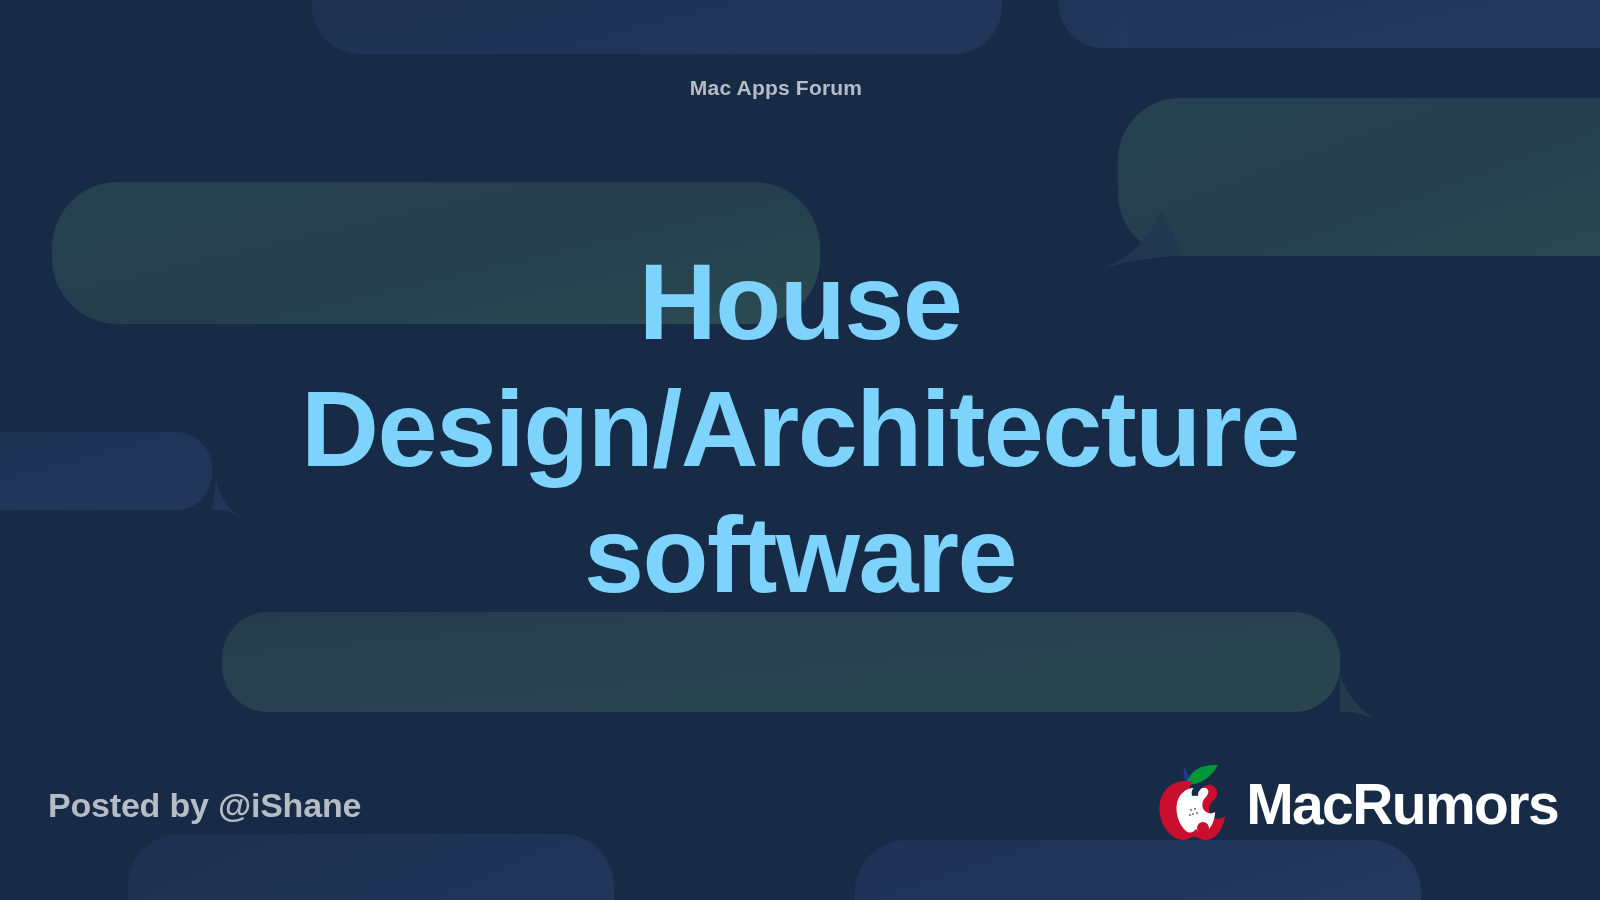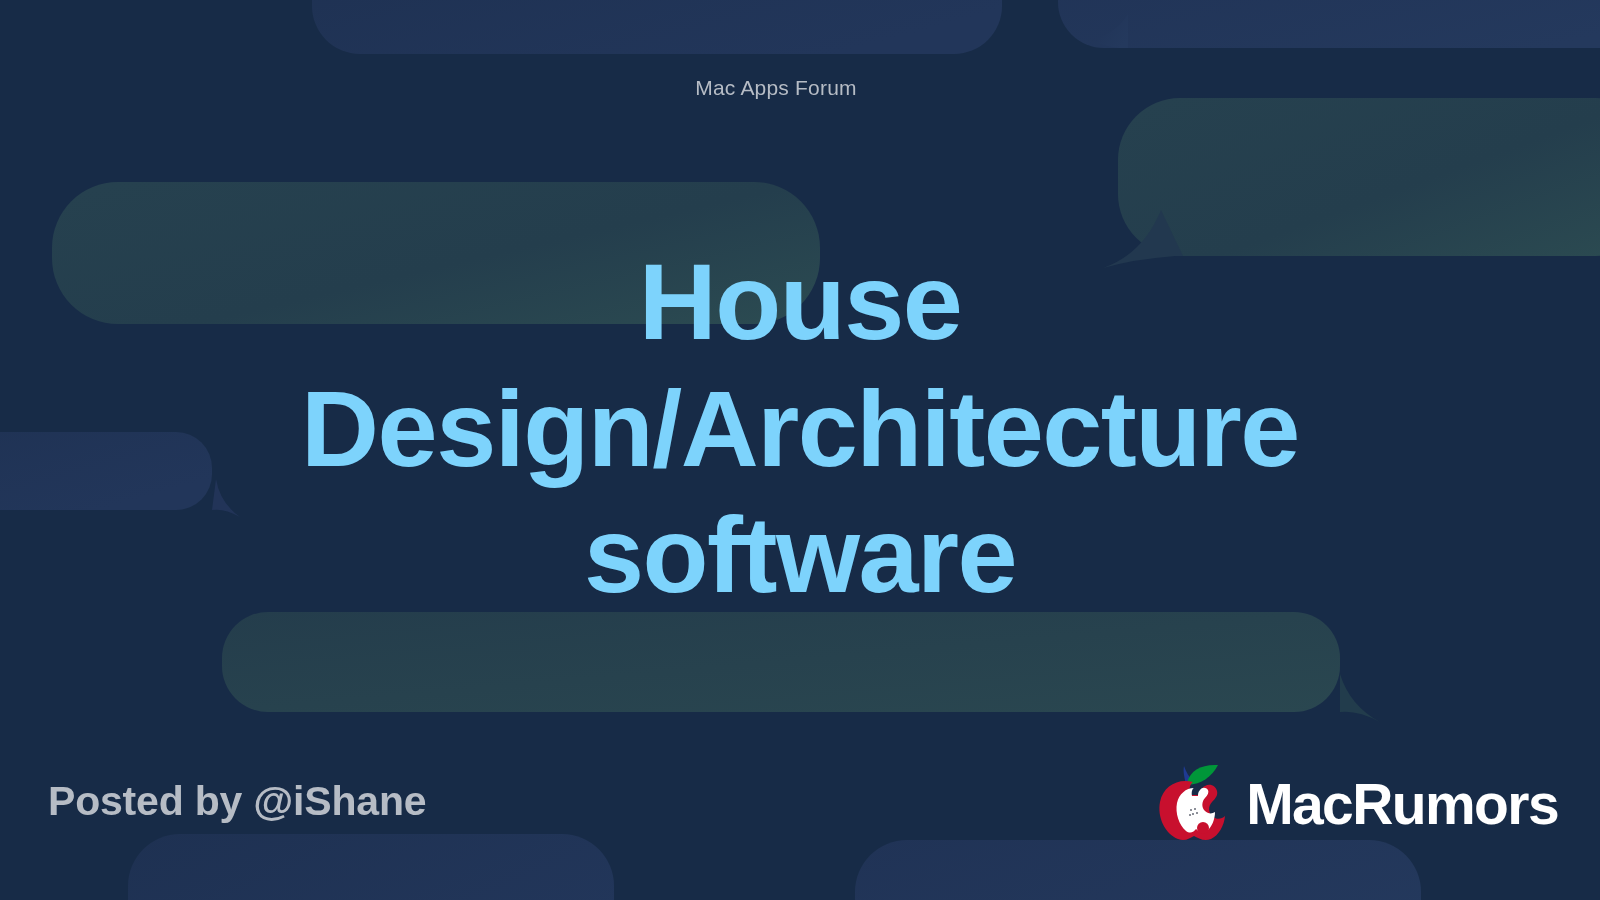--- a/index.html
+++ b/index.html
@@ -42,21 +42,21 @@
     height:900px;
   }
 
   .forum-label {
     position:absolute;
     top:76px;
     left:0;
     width:1552px;
     text-align:center;
     font-size:21px;
-    font-weight:normal;
+    font-weight:bold;
     letter-spacing:0.2px;
     color:#b6bcc5;
   }
 
   .title-wrap {
     position:absolute;
     top:214px;
     left:50px;
     width:1500px;
     height:430px;
@@ -73,21 +73,21 @@
     font-weight:bold;
     color:#7dd3fc;
     letter-spacing:-1.5px;
     word-wrap:break-word;
   }
 
   .posted-by {
     position:absolute;
     left:48px;
     bottom:75px;
-    font-size:41px;
+    font-size:34px;
     font-weight:bold;
     color:#b6bcc5;
     letter-spacing:-0.2px;
   }
 
   .brand {
     position:absolute;
     right:42px;
     bottom:58px;
     display:flex;

